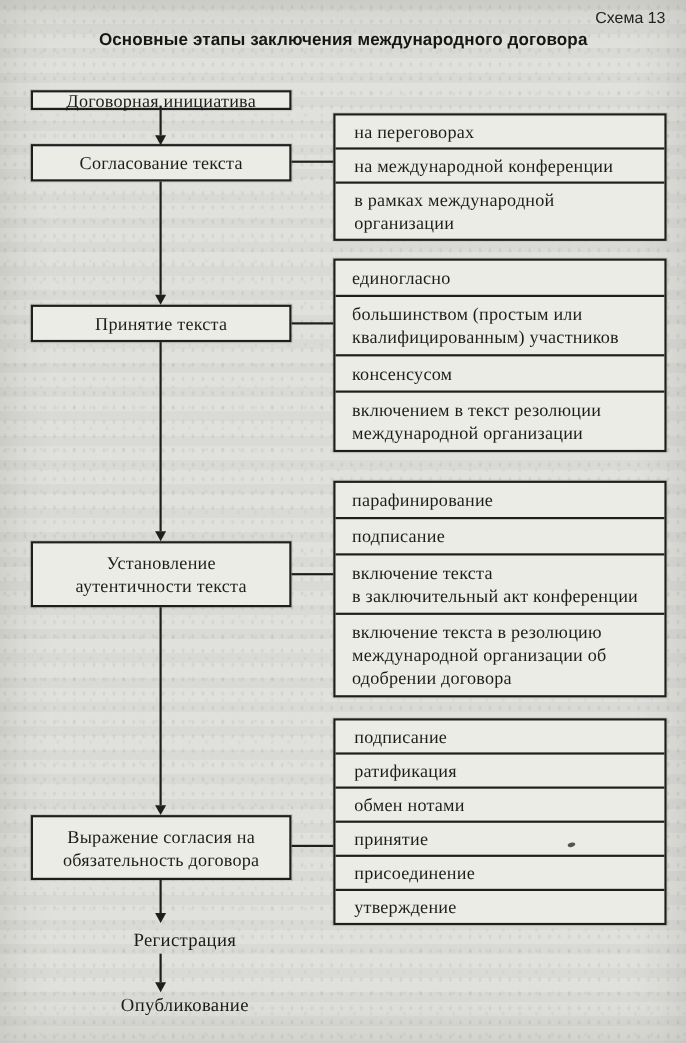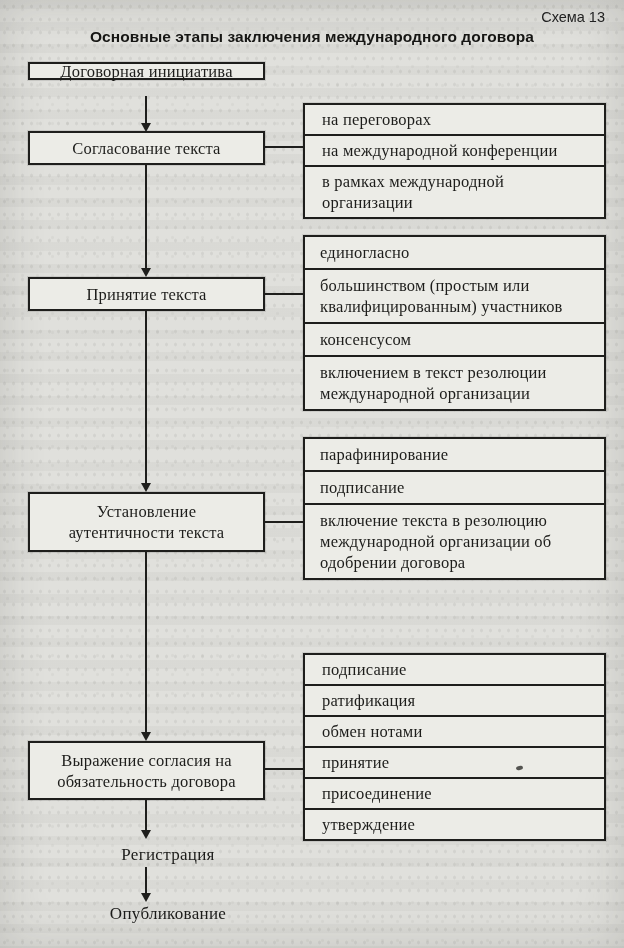--- a/index.html
+++ b/index.html
@@ -58,21 +58,21 @@
     display: flex;
     align-items: center;
     justify-content: center;
     text-align: center;
     font-size: 16.5px;
     line-height: 21px;
     letter-spacing: 0.2px;
     white-space: pre-line;
     box-shadow: 0 0 0 1px rgba(40,40,38,0.12);
   }
-  .b1 { top: 62px;  height: 18px; }
+  .b1 { top: 82px;  height: 18px; }
   .b2 { top: 131px; height: 34px; }
   .b3 { top: 277px; height: 34px; }
   .b4 { top: 492px; height: 60px; }
   .b5 { top: 741px; height: 59px; }
 
   
   .varrow {
     position: absolute;
     left: 145px;
     width: 2px;
@@ -200,20 +200,22 @@
     <div class="opt-row">большинством (простым или
 квалифицированным) участников</div>
     <div class="opt-row">консенсусом</div>
     <div class="opt-row">включением в текст резолюции
 международной организации</div>
   </div>
 
   <div class="opt-group g3">
     <div class="opt-row">парафинирование</div>
     <div class="opt-row">подписание</div>
+    <div class="opt-row">включение текста
+в заключительный акт конференции</div>
     <div class="opt-row">включение текста в резолюцию
 международной организации об
 одобрении договора</div>
   </div>
 
   <div class="opt-group g4 compact">
     <div class="opt-row">подписание</div>
     <div class="opt-row">ратификация</div>
     <div class="opt-row">обмен нотами</div>
     <div class="opt-row">принятие</div>

